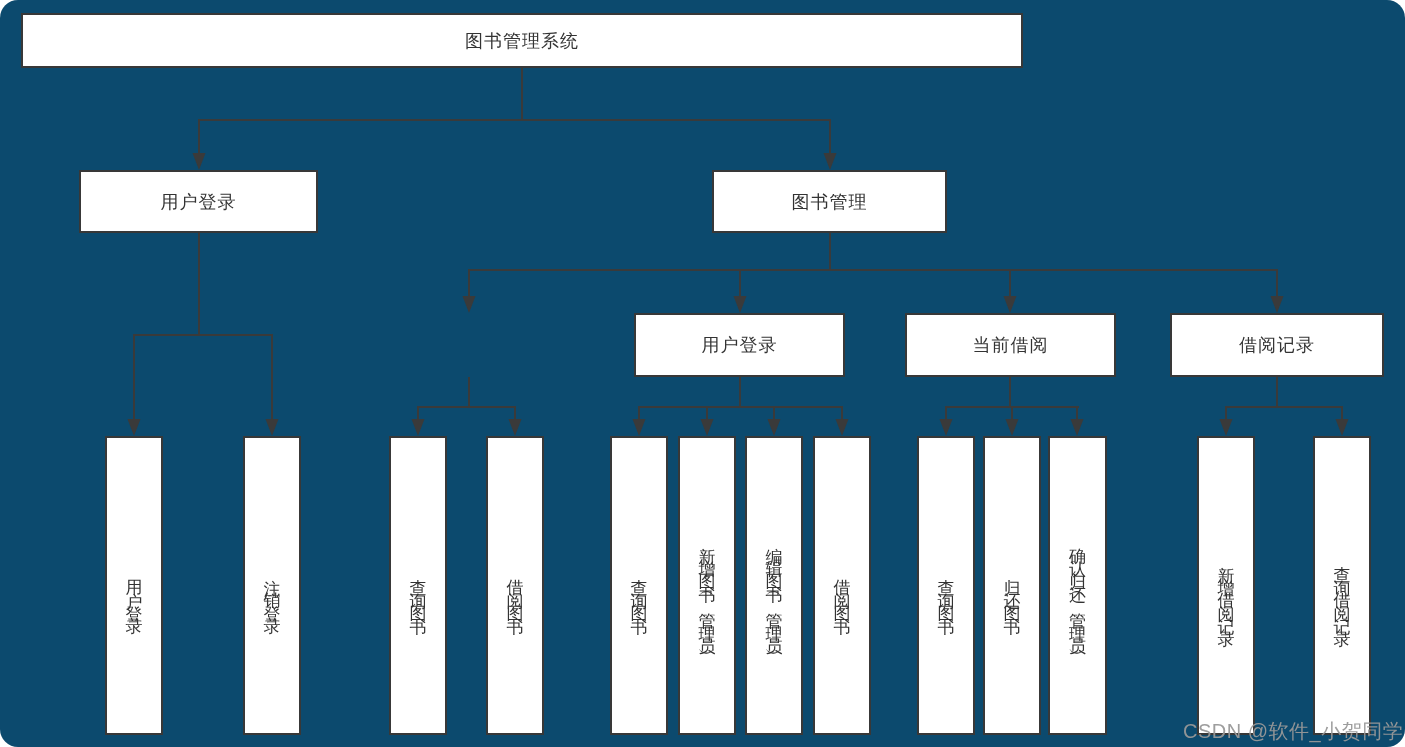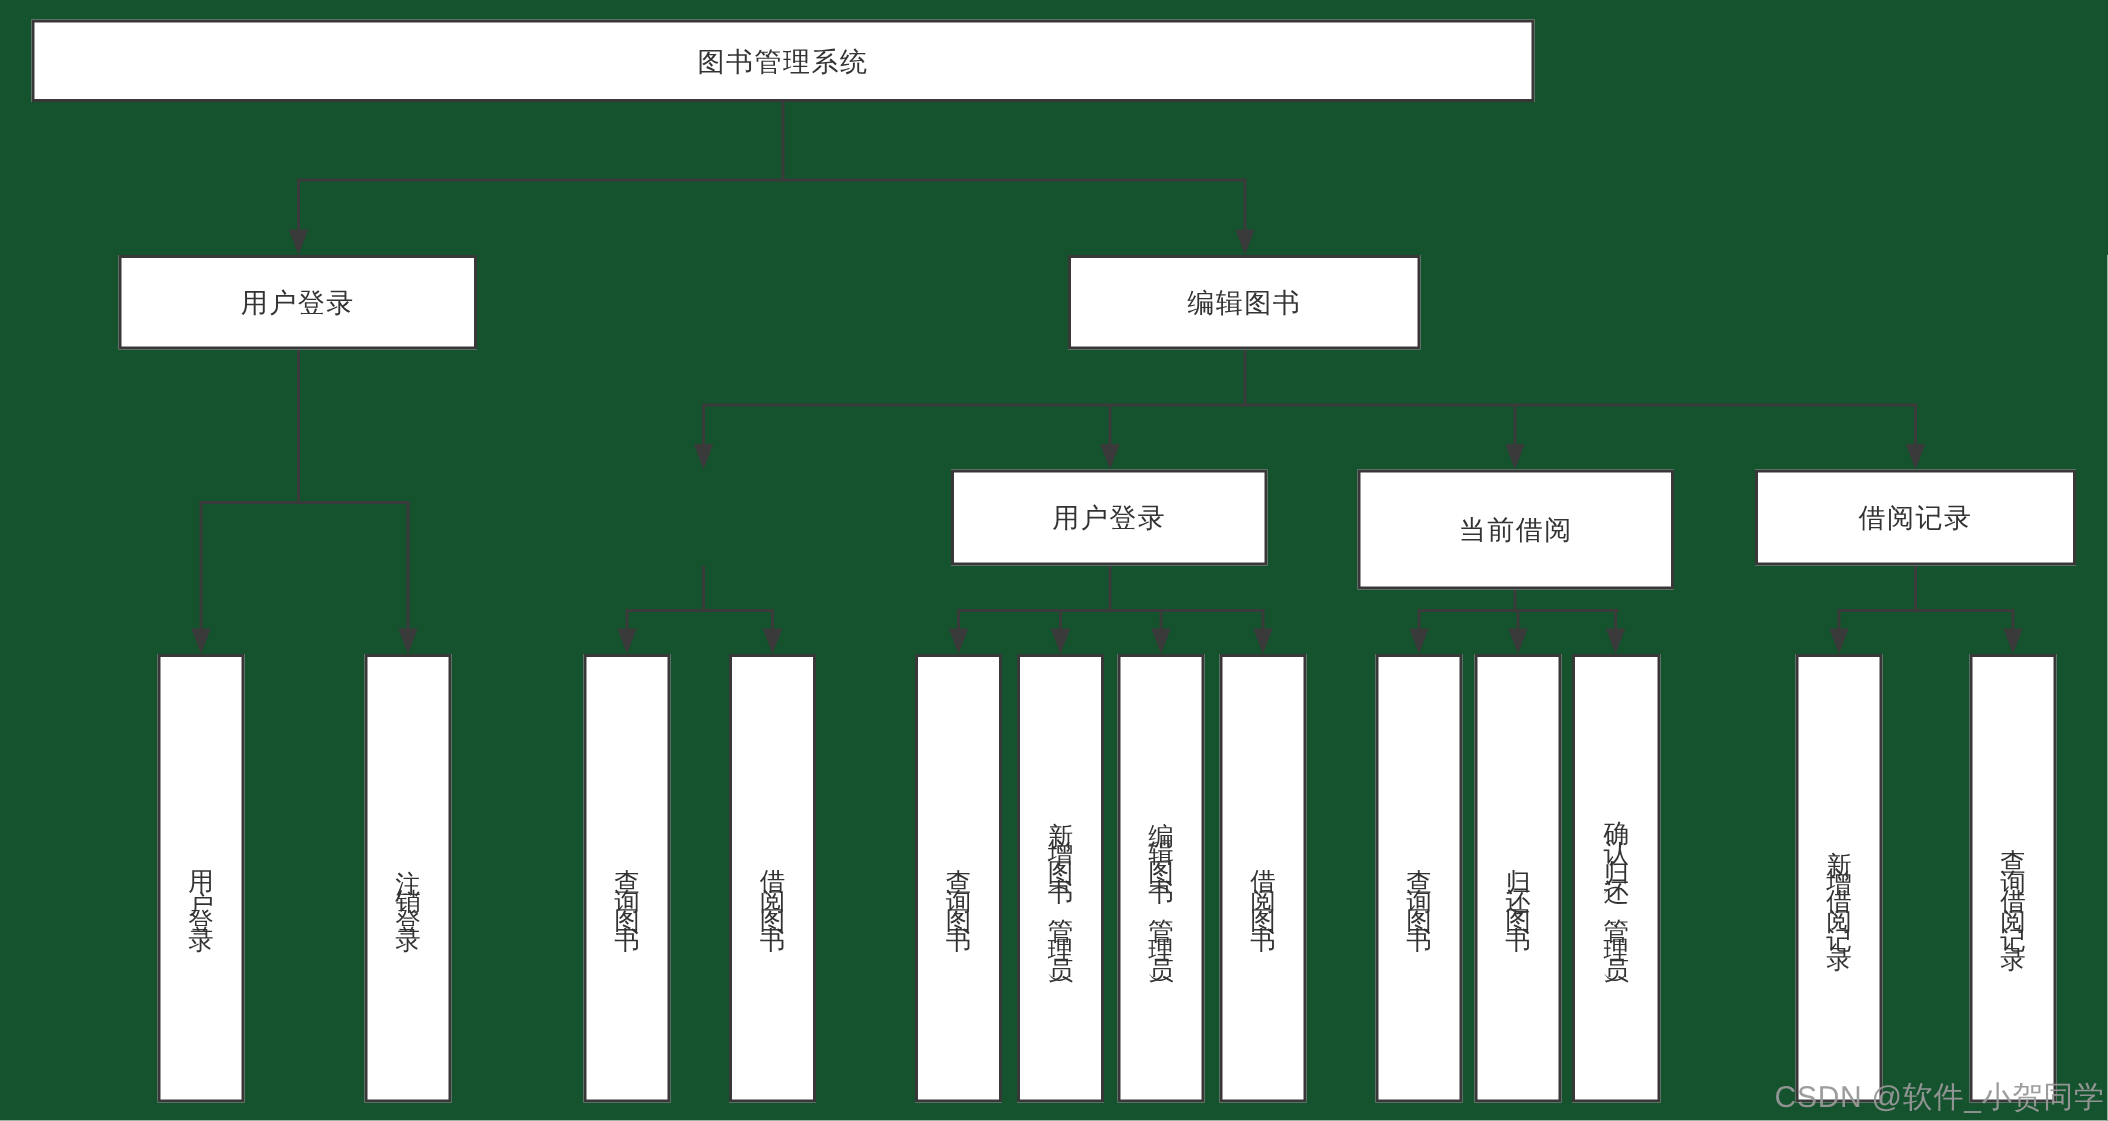--- a/index.html
+++ b/index.html
@@ -5,22 +5,23 @@
   html, body {
     margin: 0;
     padding: 0;
     background: #ffffff;
     font-family: "Liberation Sans", sans-serif;
   }
   .canvas {
     position: relative;
     width: 1405px;
     height: 747px;
-    background: #14532d;
+    background: #0c4a6e;
     overflow: hidden;
+    border-radius: 18px;
   }
   .connectors {
     position: absolute;
     inset: 0;
     width: 1405px;
     height: 747px;
   }
   .box {
     position: absolute;
     box-sizing: border-box;
@@ -140,27 +141,27 @@
   </svg>
 
   <div class="box" style="left:21px; top:13px; width:1002px; height:55px;">
     <span class="hlbl">图书管理系统</span>
   </div>
 
   <div class="box" style="left:79px; top:170px; width:239px; height:63px;">
     <span class="hlbl">用户登录</span>
   </div>
   <div class="box" style="left:712px; top:170px; width:235px; height:63px;">
-    <span class="hlbl">编辑图书</span>
+    <span class="hlbl">图书管理</span>
   </div>
 
   <div class="box" style="left:634px; top:313px; width:211px; height:64px;">
     <span class="hlbl">用户登录</span>
   </div>
-  <div class="box" style="left:905px; top:313px; width:211px; height:80px;">
+  <div class="box" style="left:905px; top:313px; width:211px; height:64px;">
     <span class="hlbl">当前借阅</span>
   </div>
   <div class="box" style="left:1170px; top:313px; width:214px; height:64px;align-items:center;">
     <span class="hlbl">借阅记录</span>
   </div>
 
   <div class="box" style="left:105px; top:436px; width:58px; height:299px;">
     <span class="vlbl">用户登录</span>
   </div>
   <div class="box" style="left:243px; top:436px; width:58px; height:299px;">

